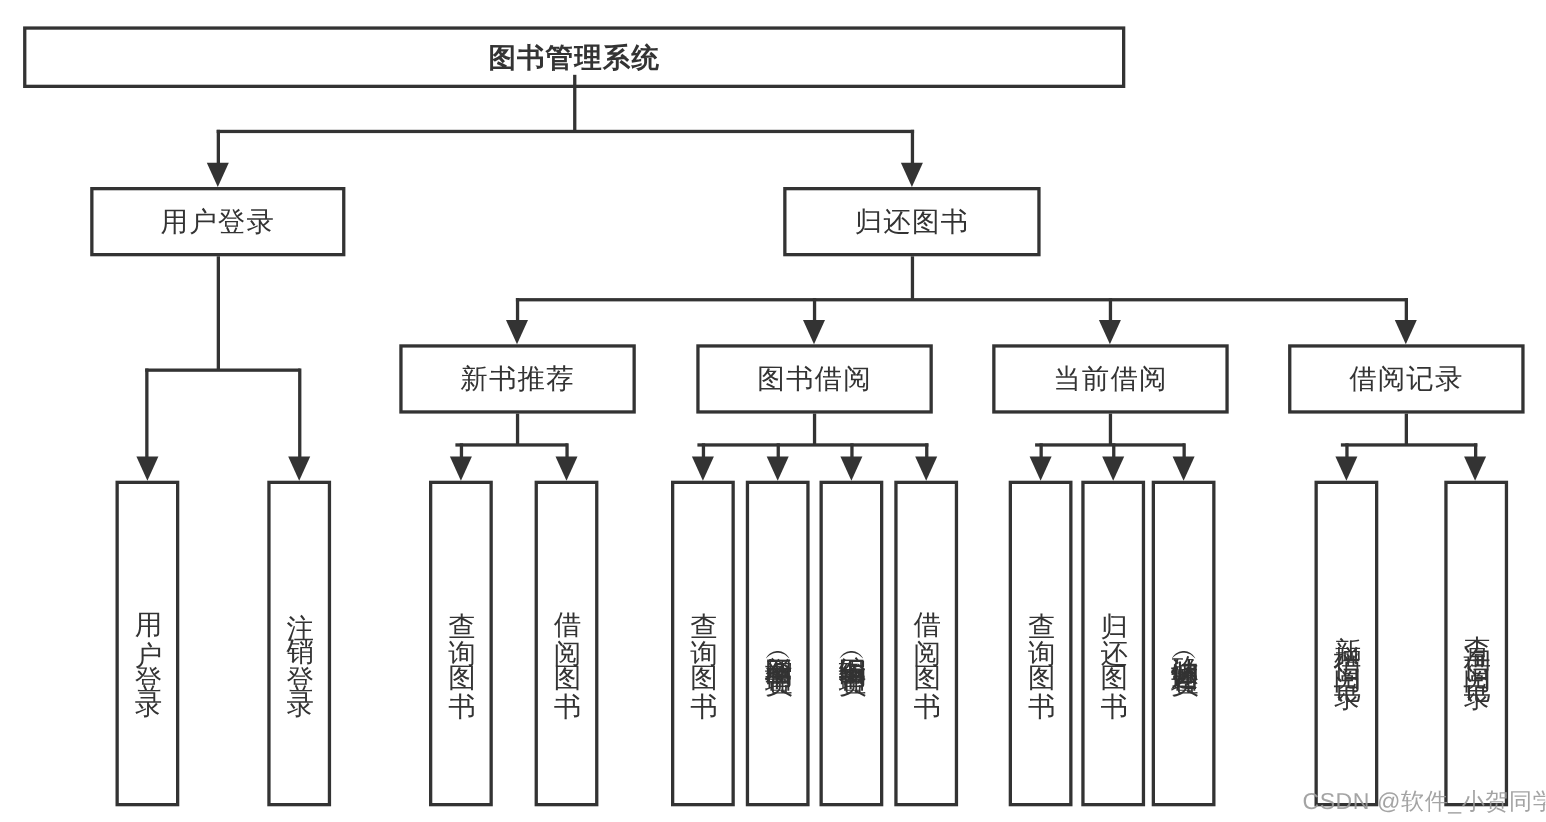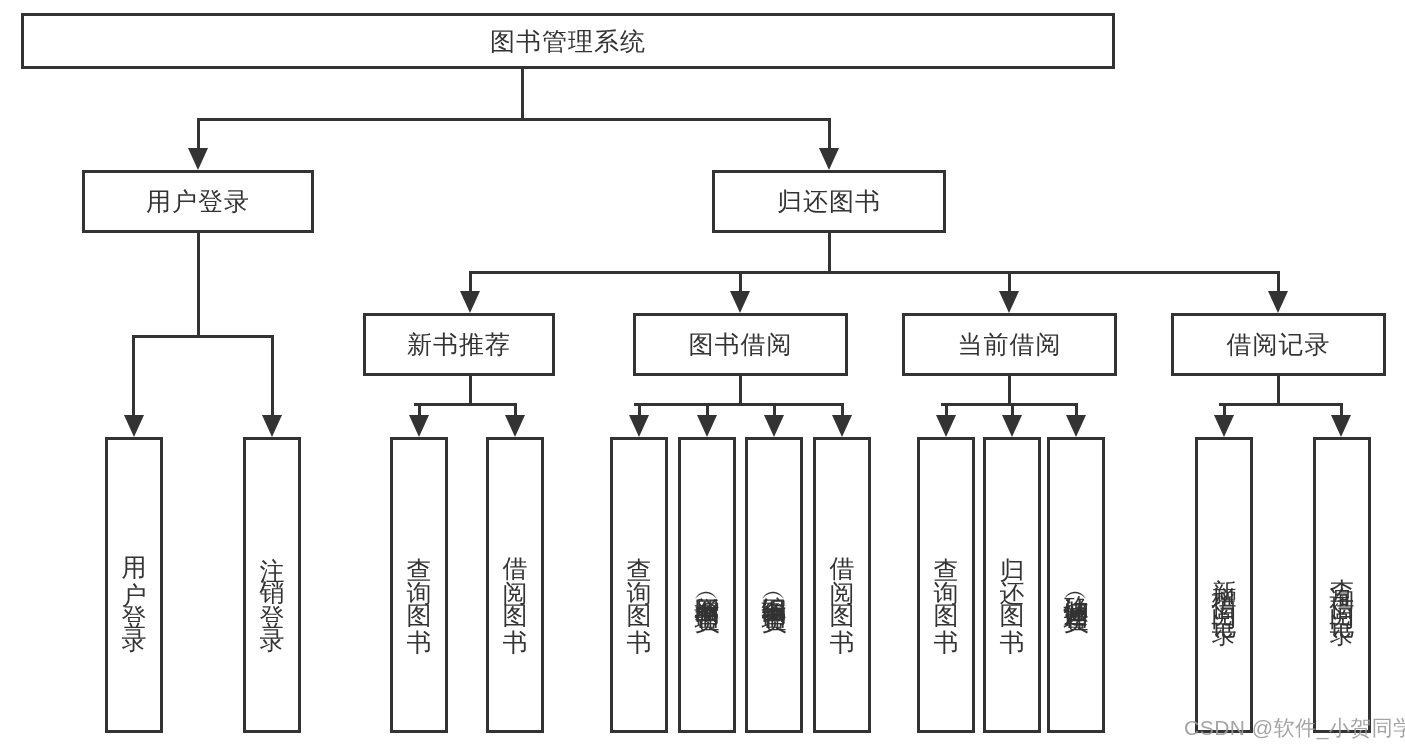--- a/index.html
+++ b/index.html
@@ -34,33 +34,33 @@
   .watermark{
     position:absolute;left:1184px;top:714px;font-size:21px;color:#9b9b9b;opacity:.9;
     letter-spacing:0.5px;white-space:nowrap;
   }
 </style>
 </head>
 <body>
 
 <div class="stage">
 
-  <div class="hbox" style="left:21px;top:13px;width:1094px;height:56px;">
+  <div class="hbox" style="left:21px;top:24px;width:1002px;height:56px;font-weight:bold;">
     <span>图书管理系统</span>
   </div>
 
   <div class="hbox" style="left:82px;top:170px;width:232px;height:63px;">
     <span>用户登录</span>
   </div>
 
   <div class="hbox" style="left:712px;top:170px;width:234px;height:63px;">
     <span>归还图书</span>
   </div>
 
-  <div class="hbox" style="left:363px;top:313px;width:192px;height:63px;">
+  <div class="hbox" style="left:363px;top:313px;width:215px;height:63px;">
     <span>新书推荐</span>
   </div>
 
   <div class="hbox" style="left:633px;top:313px;width:215px;height:63px;">
     <span>图书借阅</span>
   </div>
 
   <div class="hbox" style="left:902px;top:313px;width:215px;height:63px;">
     <span>当前借阅</span>
   </div>

